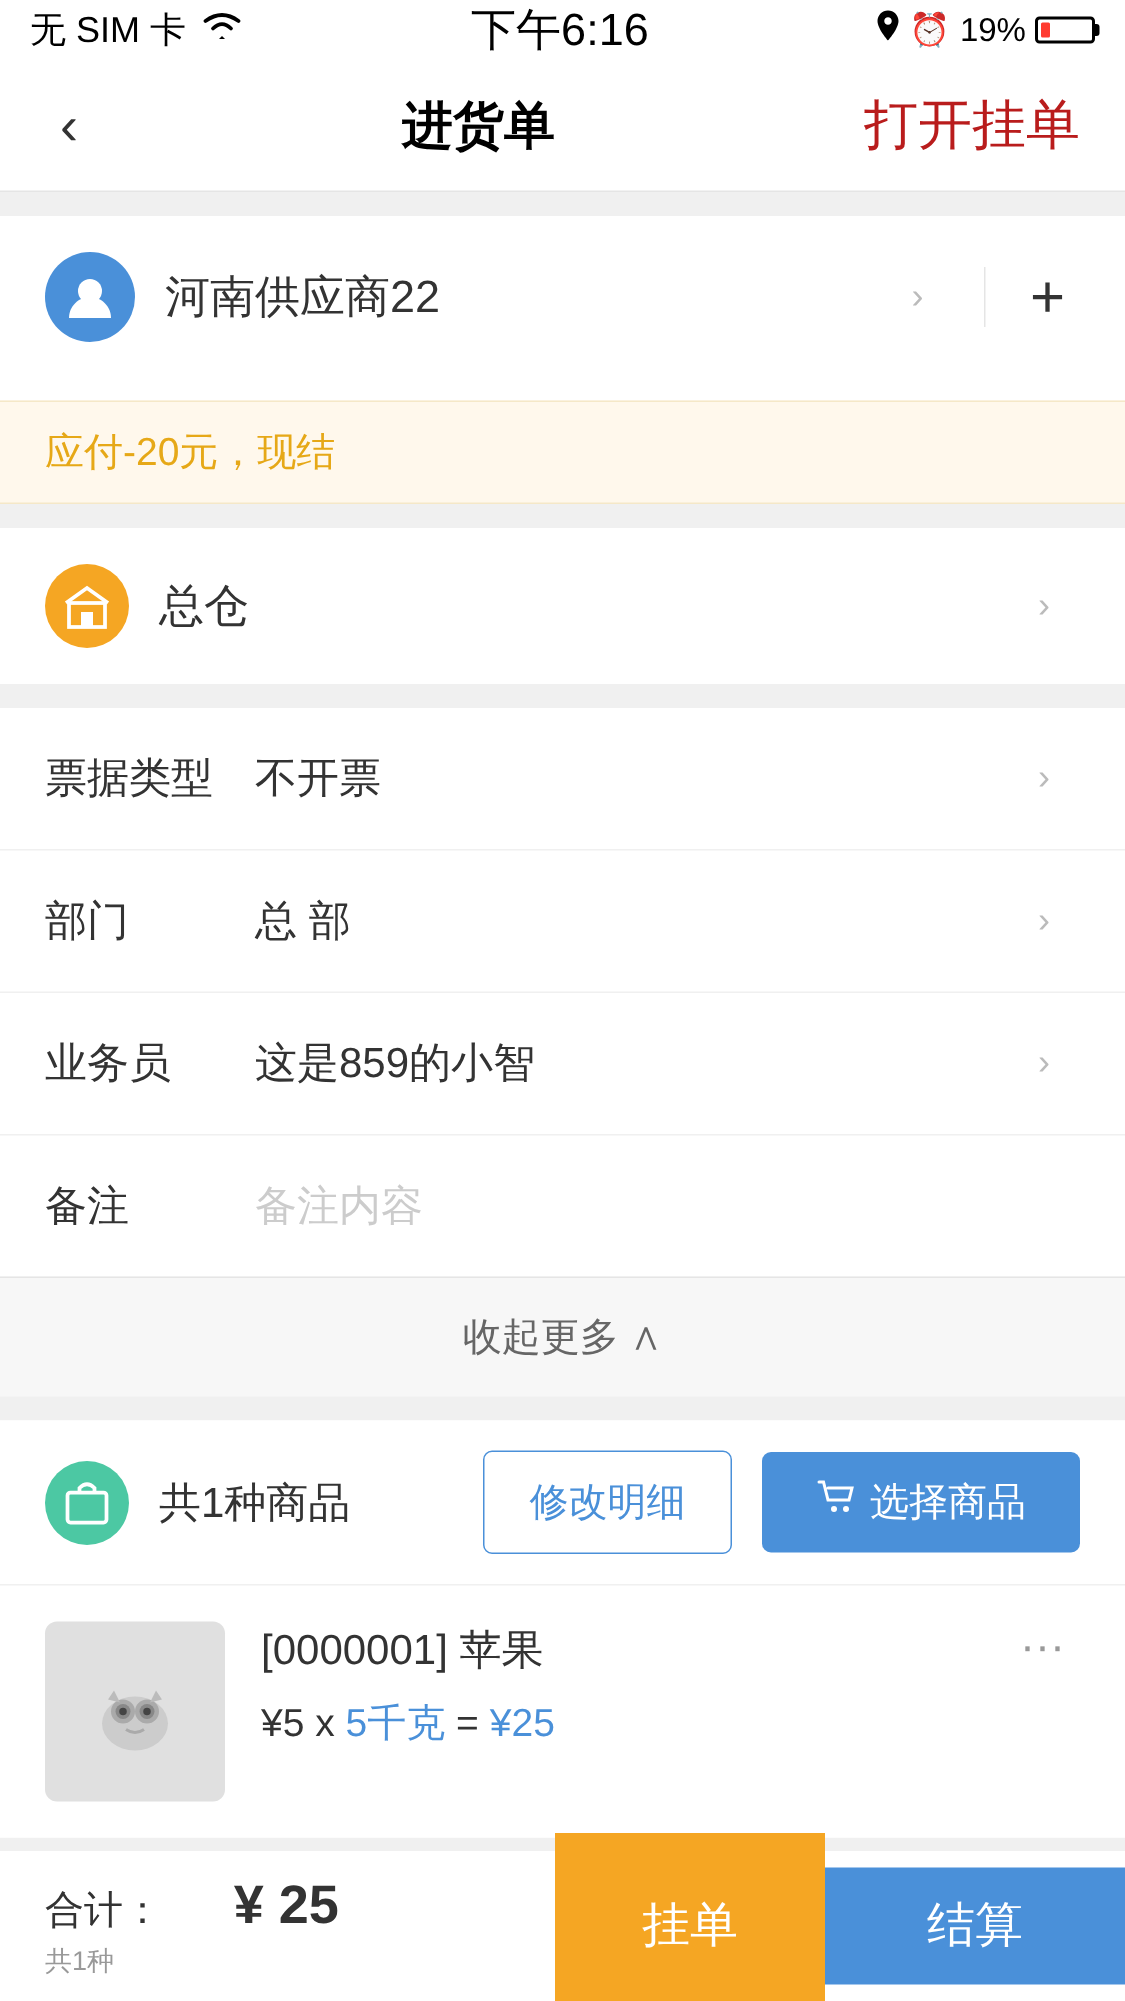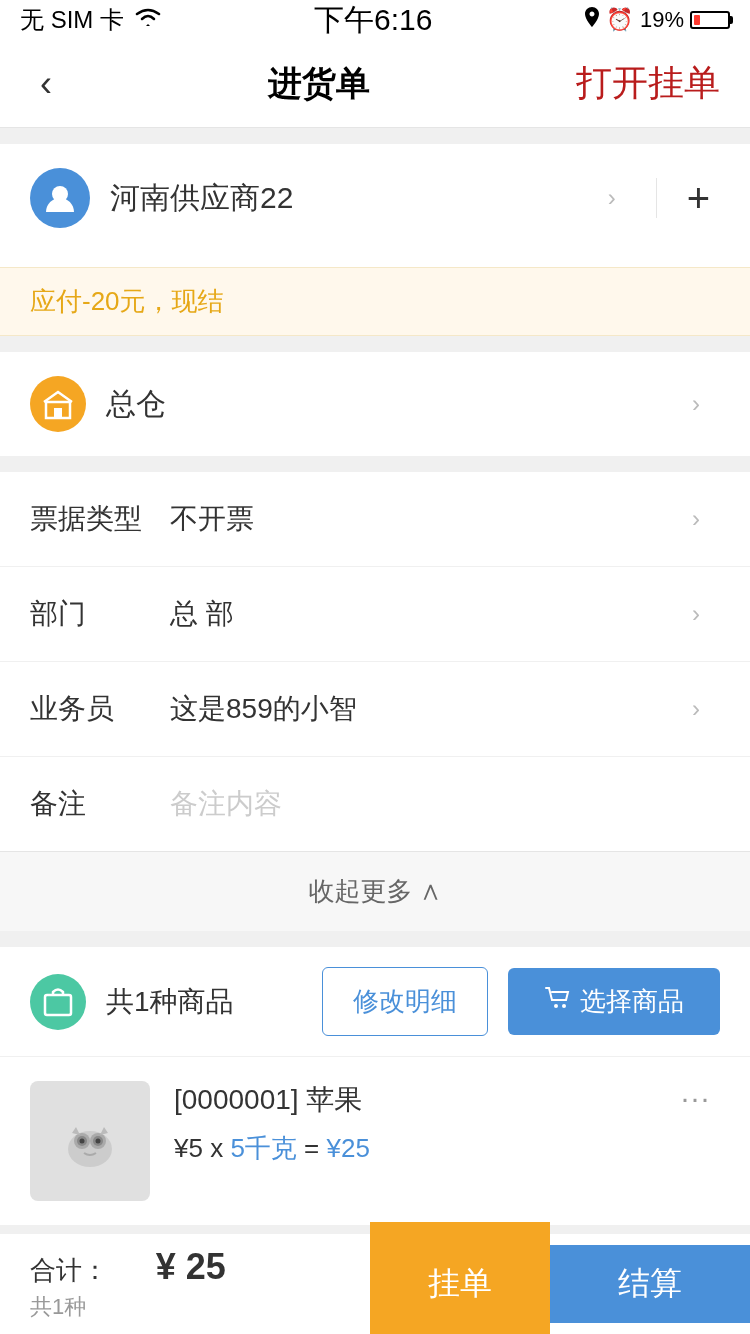--- a/index.html
+++ b/index.html
@@ -209,21 +209,21 @@
       display: flex;
       align-items: center;
       background: #fff;
     }
     .total-section {
       flex: 1;
       padding: 0 30px;
     }
     .total-label { font-size: 26px; color: #333; }
     .total-amount { font-size: 36px; color: #333; font-weight: 600; display: inline; margin-left: 40px; }
-    .total-count { font-size: 22px; color: #999; margin-top: 4px; }
+    .total-count { font-size: 18px; color: #999; margin-top: 4px; }
     .btn-hang {
       width: 180px; height: 124px;
       background: #f5a623;
       color: #fff;
       font-size: 32px;
       display: flex; align-items: center; justify-content: center;
       border: none;
     }
     .btn-settle {
       width: 200px; height: 78px;

